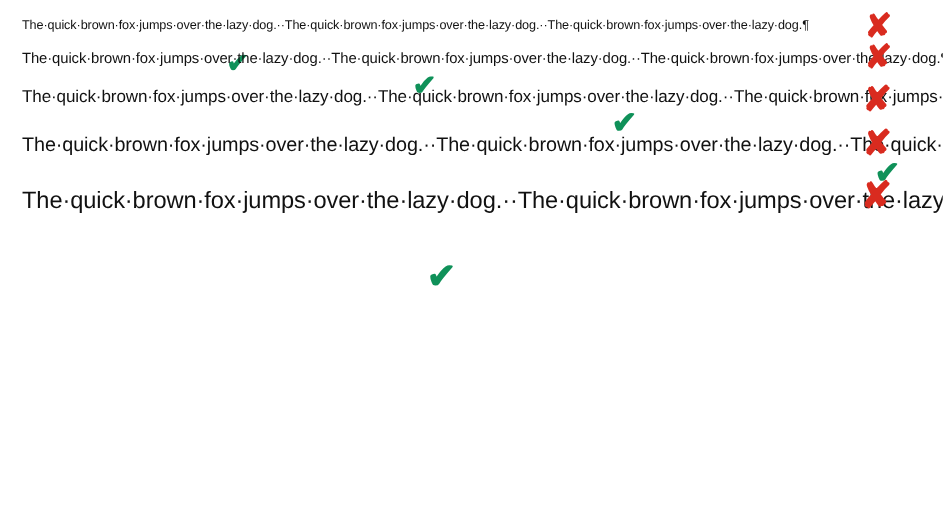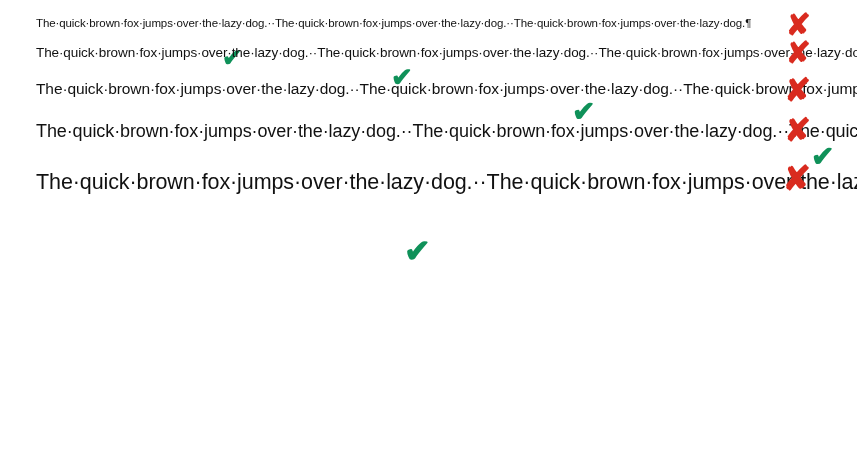--- a/index.html
+++ b/index.html
@@ -12,21 +12,21 @@
     height: 468px;
     font-family: "Liberation Sans", sans-serif;
     color: #111111;
     overflow: hidden;
   }
   .page {
     position: relative;
     width: 857px;
     height: 380px;
     box-sizing: border-box;
-    padding: 14px 16px 0 36px;
+    padding: 14px 16px 0 20px;
   }
   .para-block {
     position: relative;
     margin-bottom: 6px;
   }
   .para-text {
     color: #111111;
     letter-spacing: -0.1px;
     word-spacing: -0.5px;
   }

